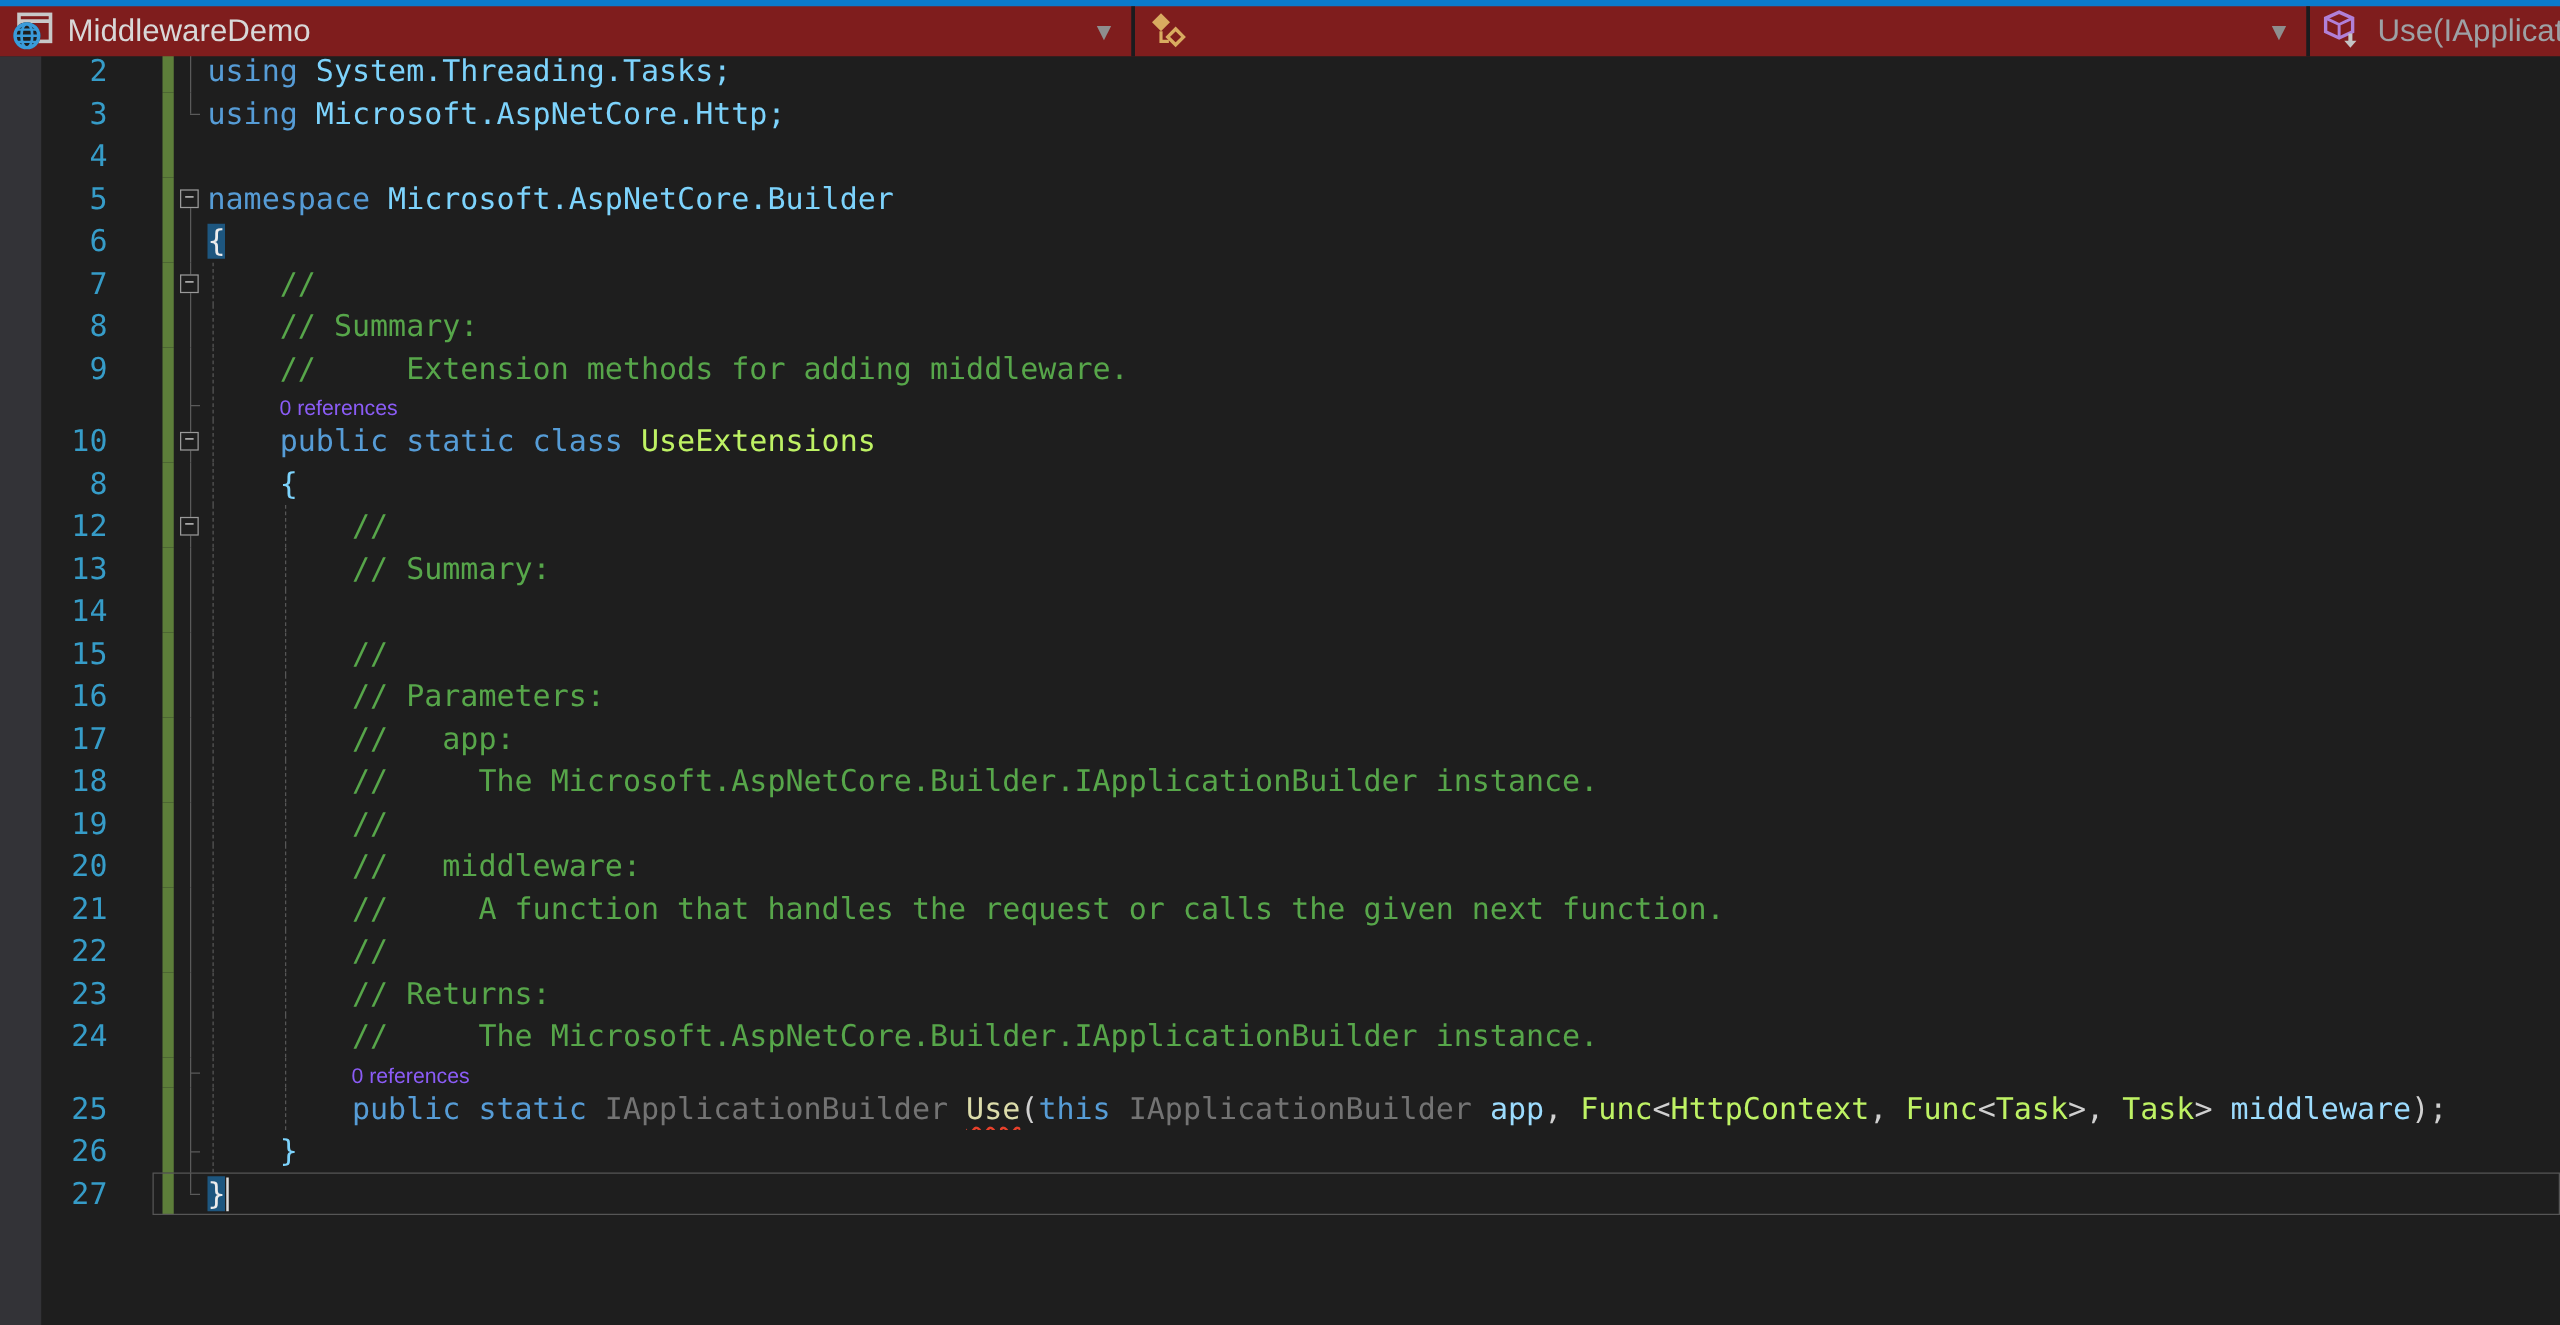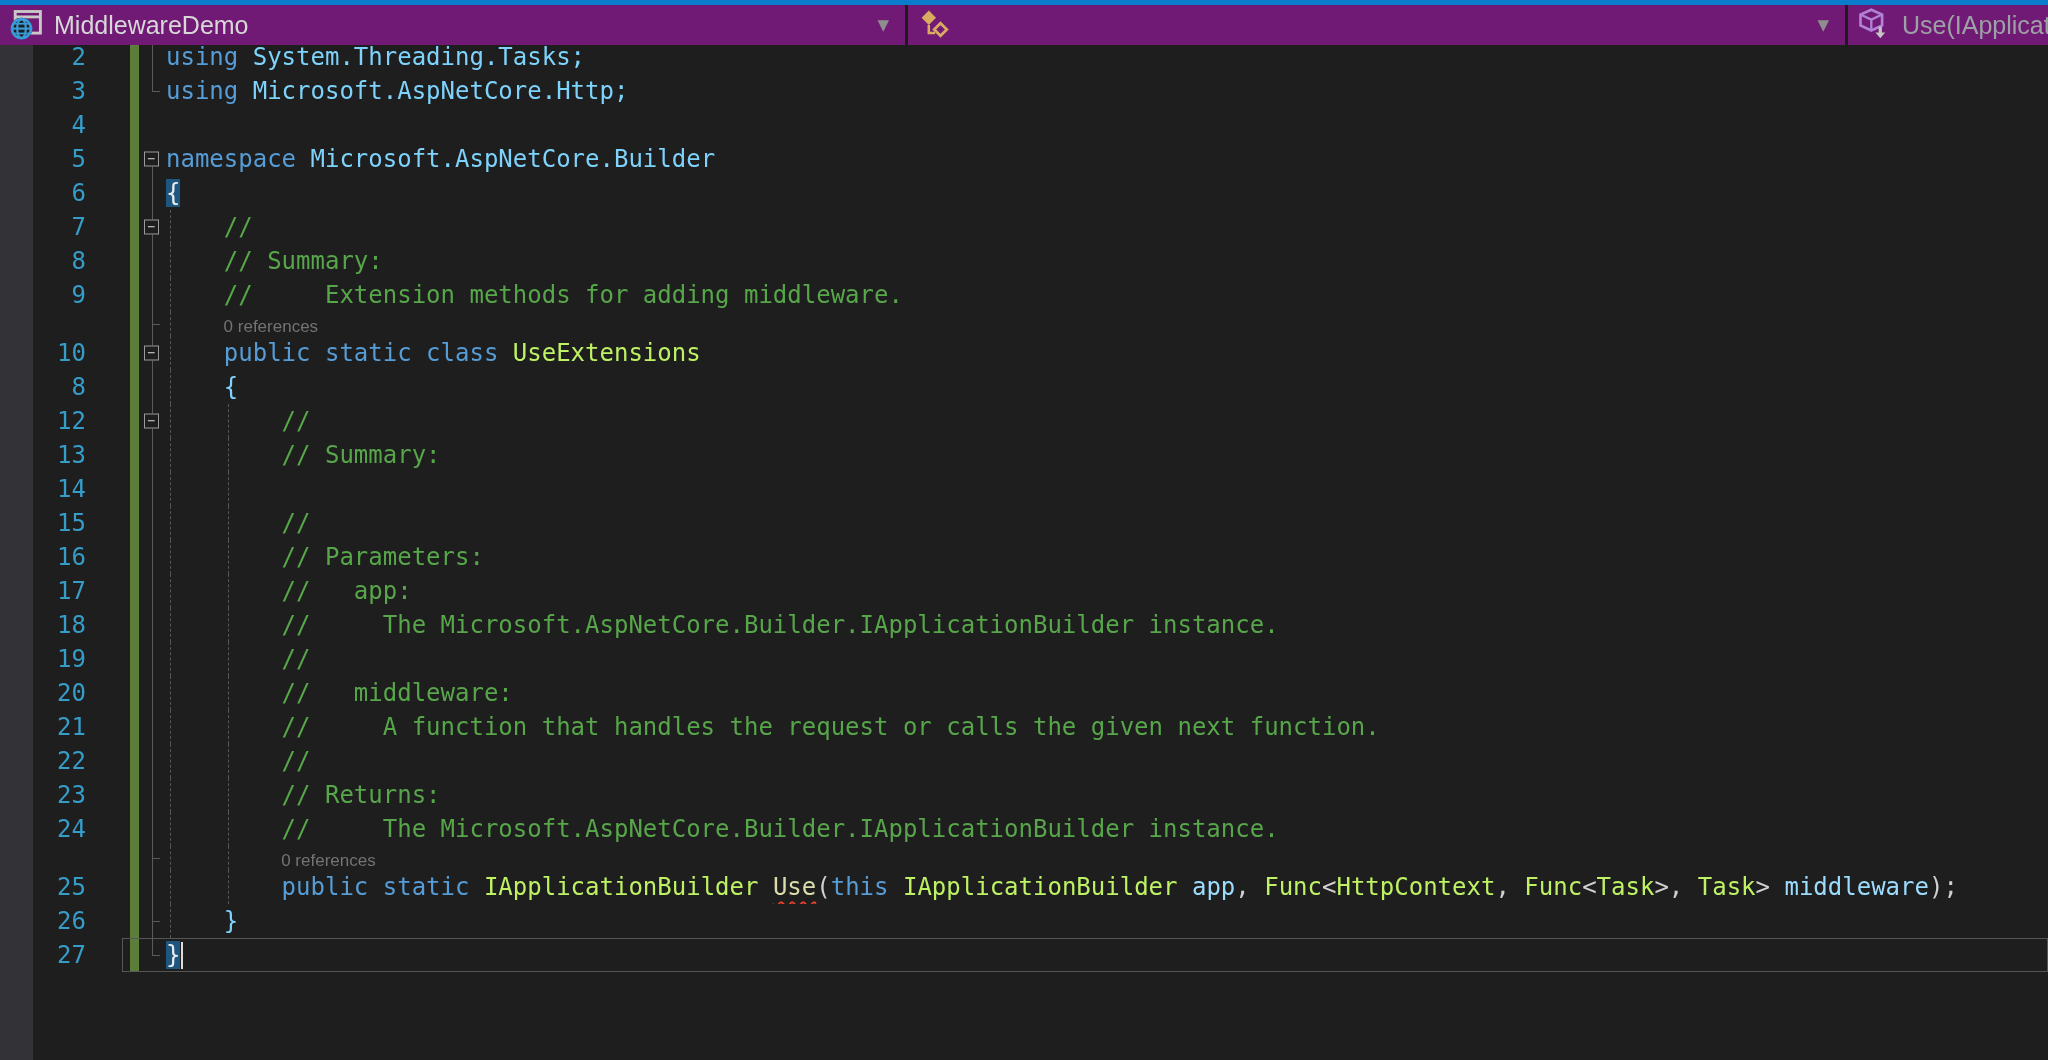--- a/index.html
+++ b/index.html
@@ -5,21 +5,21 @@
   html,body{margin:0;padding:0;}
   body{
     width:2048px;height:1060px;position:relative;overflow:hidden;
     background:#1e1e1e;
     font-family:"DejaVu Sans Mono",monospace;
   }
 
   
   .navbar{
     position:absolute;top:0;left:0;right:0;height:45px;z-index:20;
-    background:#701a75;border-top:5px solid #0b7bcb;box-sizing:border-box;
+    background:#7f1d1d;border-top:5px solid #0b7bcb;box-sizing:border-box;
     display:flex;align-items:stretch;
   }
   .nav-sec{display:flex;align-items:center;position:relative;box-sizing:border-box;}
   .nav-sec1{width:908px;border-right:3px solid #1b1b1e;padding-left:8px;}
   .nav-sec2{width:940px;border-right:3px solid #1b1b1e;padding-left:10px;}
   .nav-sec3{flex:1;padding-left:8px;overflow:hidden;}
   .nav-label{
     font-family:"Liberation Sans",sans-serif;font-size:25px;
     color:#9da1a5;white-space:nowrap;margin-left:10px;
   }
@@ -60,34 +60,34 @@
     font-size:24px;line-height:34px;color:#d7d7d7;padding-left:2px;
   }
   .row.lens .line{line-height:24px;}
   .guide{position:absolute;top:0;bottom:0;width:0;border-left:1px dashed #565656;}
 
   
   .tk-kw{color:#569cd6;}
   .tk-pl{color:#7dd3fc;}
   .tk-cm{color:#57a64a;}
   .tk-cls{color:#bef264;}
-  .tk-ifc{color:#bef264;}
+  .tk-ifc{color:#737373;}
   .tk-par{color:#9cdcfe;}
   .tk-pn{color:#d0d0d0;}
   .tk-sq{
     color:#dcdcaa;
     text-decoration:underline;text-decoration-style:wavy;
     text-decoration-color:#e8402a;text-decoration-thickness:2px;
     text-underline-offset:6px;
   }
   .tk-hl{background:#1d567f;color:#ececec;}
 
   .lens-text{
     font-family:"Liberation Sans",sans-serif;font-size:17px;
-    color:#737373;line-height:24px;display:inline-block;
+    color:#8b5cf6;line-height:24px;display:inline-block;
   }
 
   .caret{
     display:inline-block;width:2px;height:27px;background:#dcdcdc;
     vertical-align:-6px;margin-left:1px;
   }
   .row.current::after{
     content:"";position:absolute;left:122px;right:0;top:0;bottom:0;
     border:1px solid #565656;pointer-events:none;
   }

